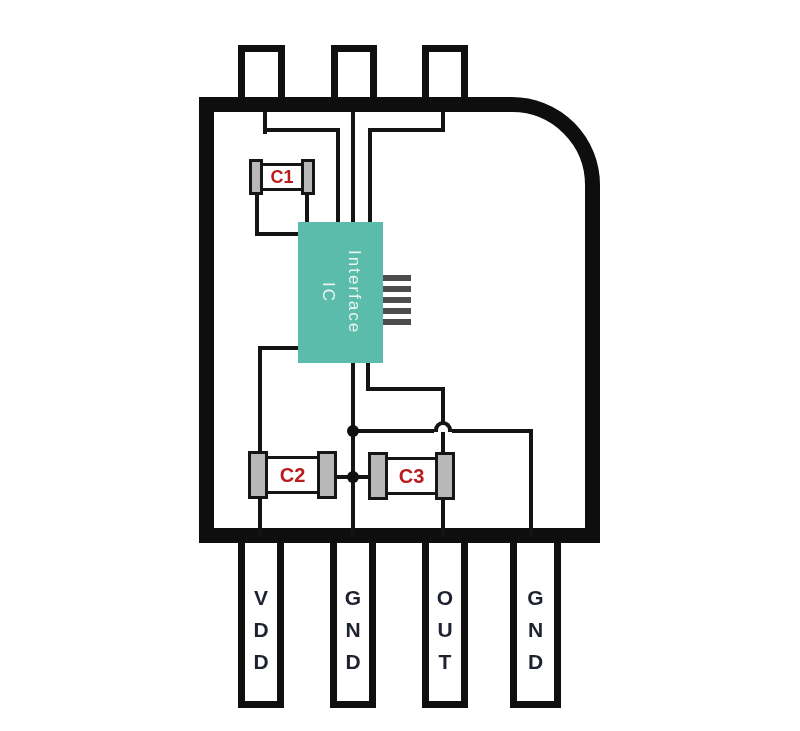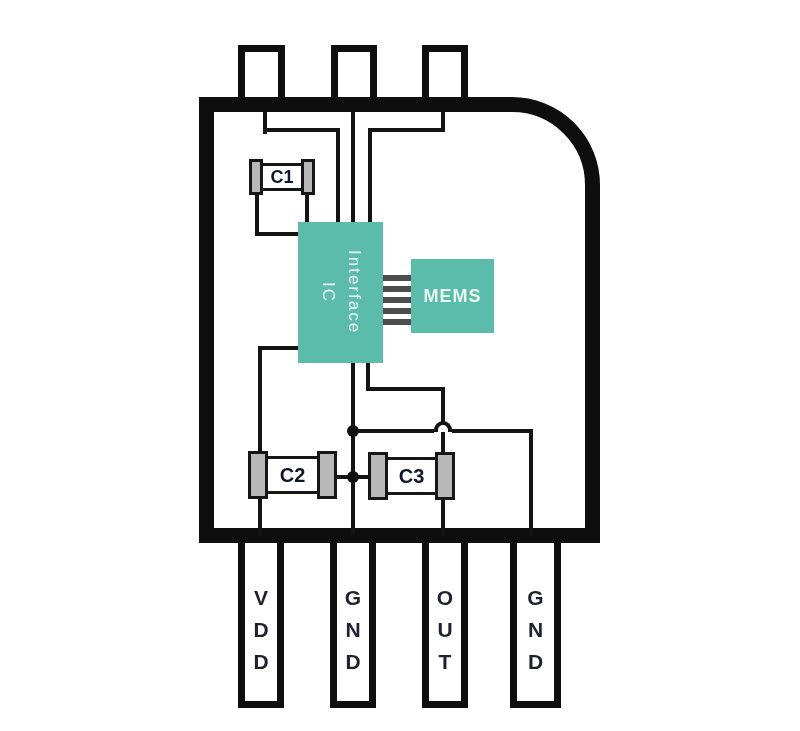--- a/index.html
+++ b/index.html
@@ -40,21 +40,21 @@
   
   .stripe{position:absolute;left:383px;width:28px;height:6px;background:#4d4d4d;}
   
   .cap-body{
     position:absolute;box-sizing:border-box;background:#ffffff;border:3px solid #161616;
     display:flex;align-items:center;justify-content:center;
   }
   .cap-end{
     position:absolute;box-sizing:border-box;background:#b8b8b8;border:3px solid #161616;
   }
-  .cap-label{color:#0f172a;font-weight:700;font-size:20px;}
+  .cap-label{color:#b91c1c;font-weight:700;font-size:20px;}
   .cap-label.small{font-size:18px;}
 </style>
 </head>
 <body>
 
 <div class="stage">
 
   <div class="pin top" style="left:238px;"></div>
   <div class="pin top" style="left:331px;width:46px;"></div>
   <div class="pin top" style="left:422px;width:46px;"></div>
@@ -116,23 +116,20 @@
       <span>IC</span>
     </div>
   </div>
 
   <div class="stripe" style="top:275px;"></div>
   <div class="stripe" style="top:286px;"></div>
   <div class="stripe" style="top:297px;"></div>
   <div class="stripe" style="top:308px;"></div>
   <div class="stripe" style="top:319px;"></div>
 
-  <div class="block" style="left:411px;top:259px;width:83px;height:74px;">
-    <span class="block-label">MEMS</span>
-  </div>
 
   <div class="cap-body" style="left:249px;top:163px;width:66px;height:28px;">
     <span class="cap-label small">C1</span>
   </div>
   <div class="cap-end" style="left:249px;top:159px;width:14px;height:36px;"></div>
   <div class="cap-end" style="left:301px;top:159px;width:14px;height:36px;"></div>
 
   <div class="cap-body" style="left:248px;top:456px;width:89px;height:38px;">
     <span class="cap-label">C2</span>
   </div>

